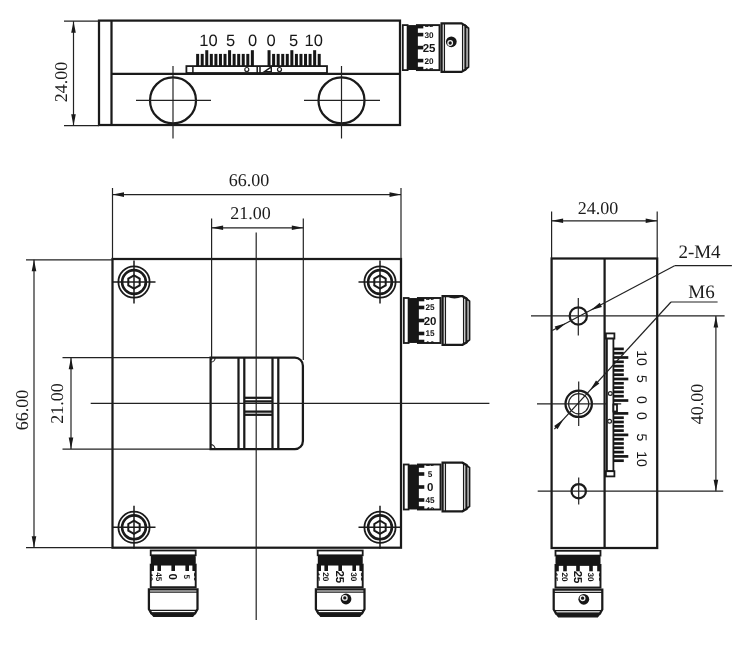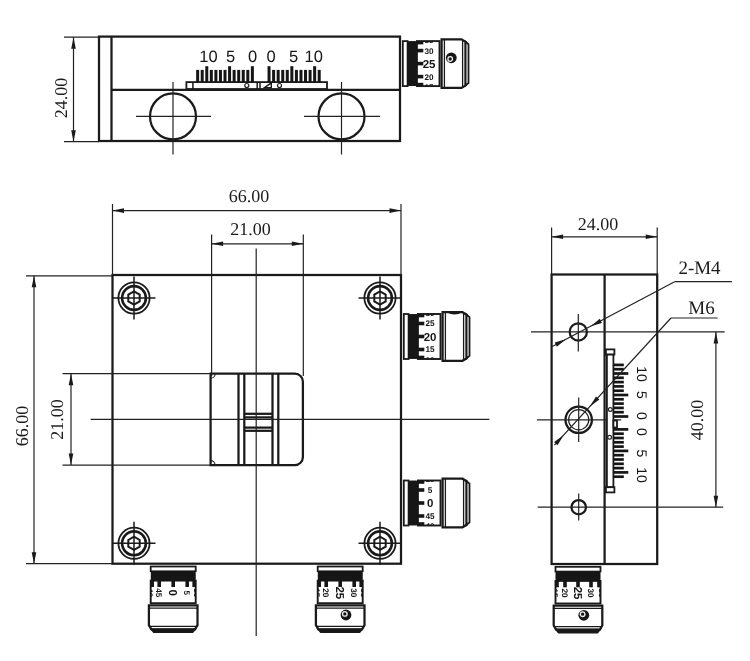--- a/index.html
+++ b/index.html
@@ -1,16 +1,16 @@
 <!DOCTYPE html>
 <html><head>
 <meta charset="utf-8">
 <style>
 html,body{margin:0;padding:0;background:#fff;width:750px;height:661px;overflow:hidden;}
-.wrap{width:750px;height:548px;margin-top:16px;}
+.wrap{width:750px;height:548px;}
 text{dominant-baseline:auto;-webkit-font-smoothing:antialiased;text-rendering:geometricPrecision;}
 </style>
 </head>
 <body>
 <div class="wrap">
 <svg width="750" height="661" viewBox="0 0 750 661">
 <defs>
         <clipPath id="clipA">
           <rect x="16.9" y="-22.5" width="22.6" height="45"></rect>
         </clipPath>

